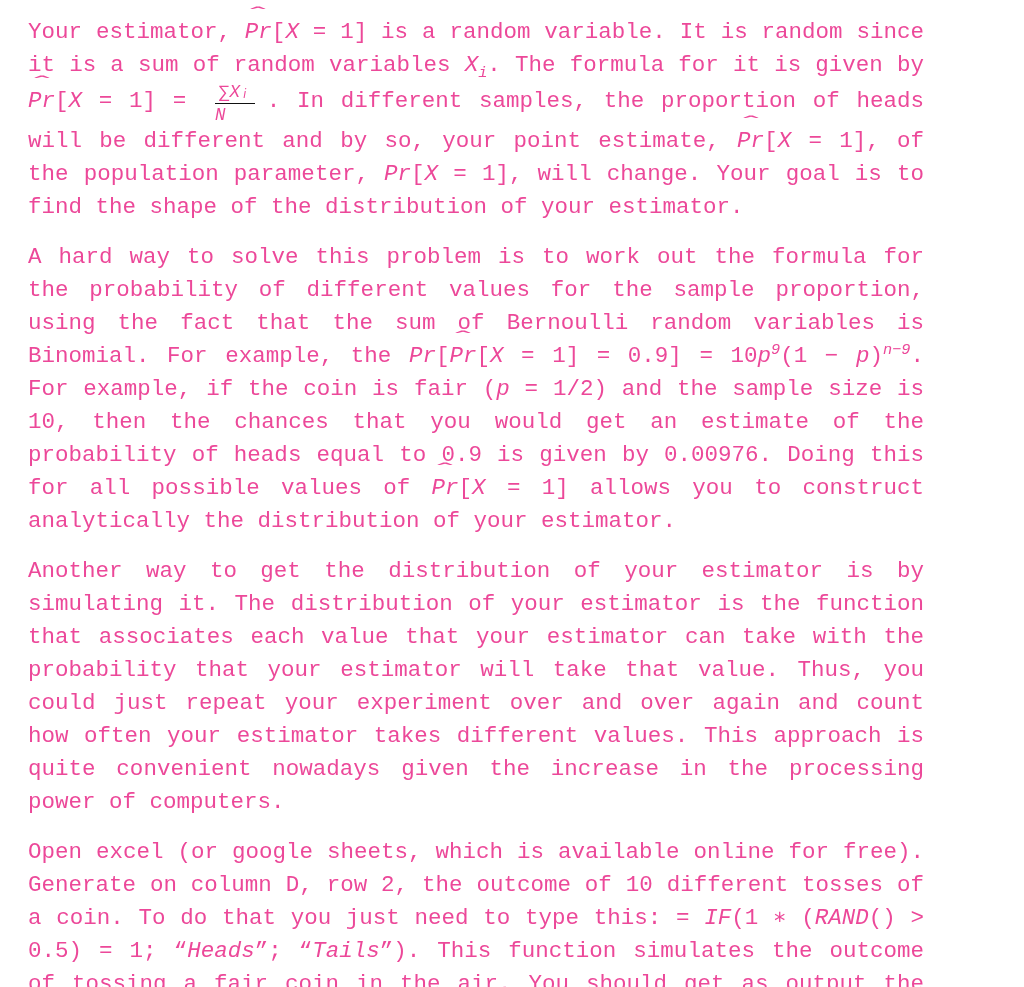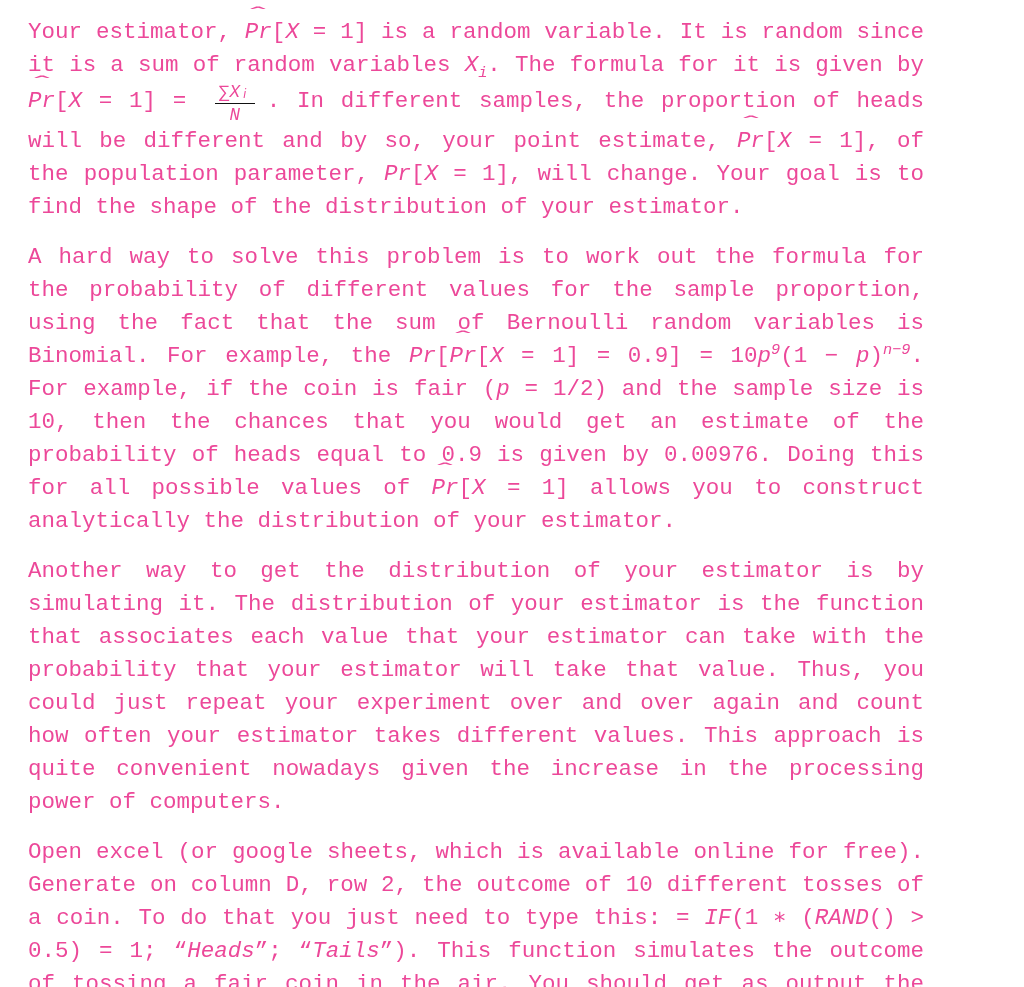--- a/index.html
+++ b/index.html
@@ -48,21 +48,21 @@
     font-size: 0.68em;
     line-height: 0;
   }
   sub.msub { font-style: italic; }
   sup.msup { font-style: italic; }
 
   
   .frac {
     display: inline-block;
     vertical-align: -0.75em;
-    text-align: center;
+    text-align: left;
     font-size: 0.78em;
     line-height: 1.15;
     margin: 0 12px;
   }
   .frac .num {
     display: block;
     padding: 0 4px 1px 4px;
     border-bottom: 1.4px solid #111;
     font-style: italic;
   }

